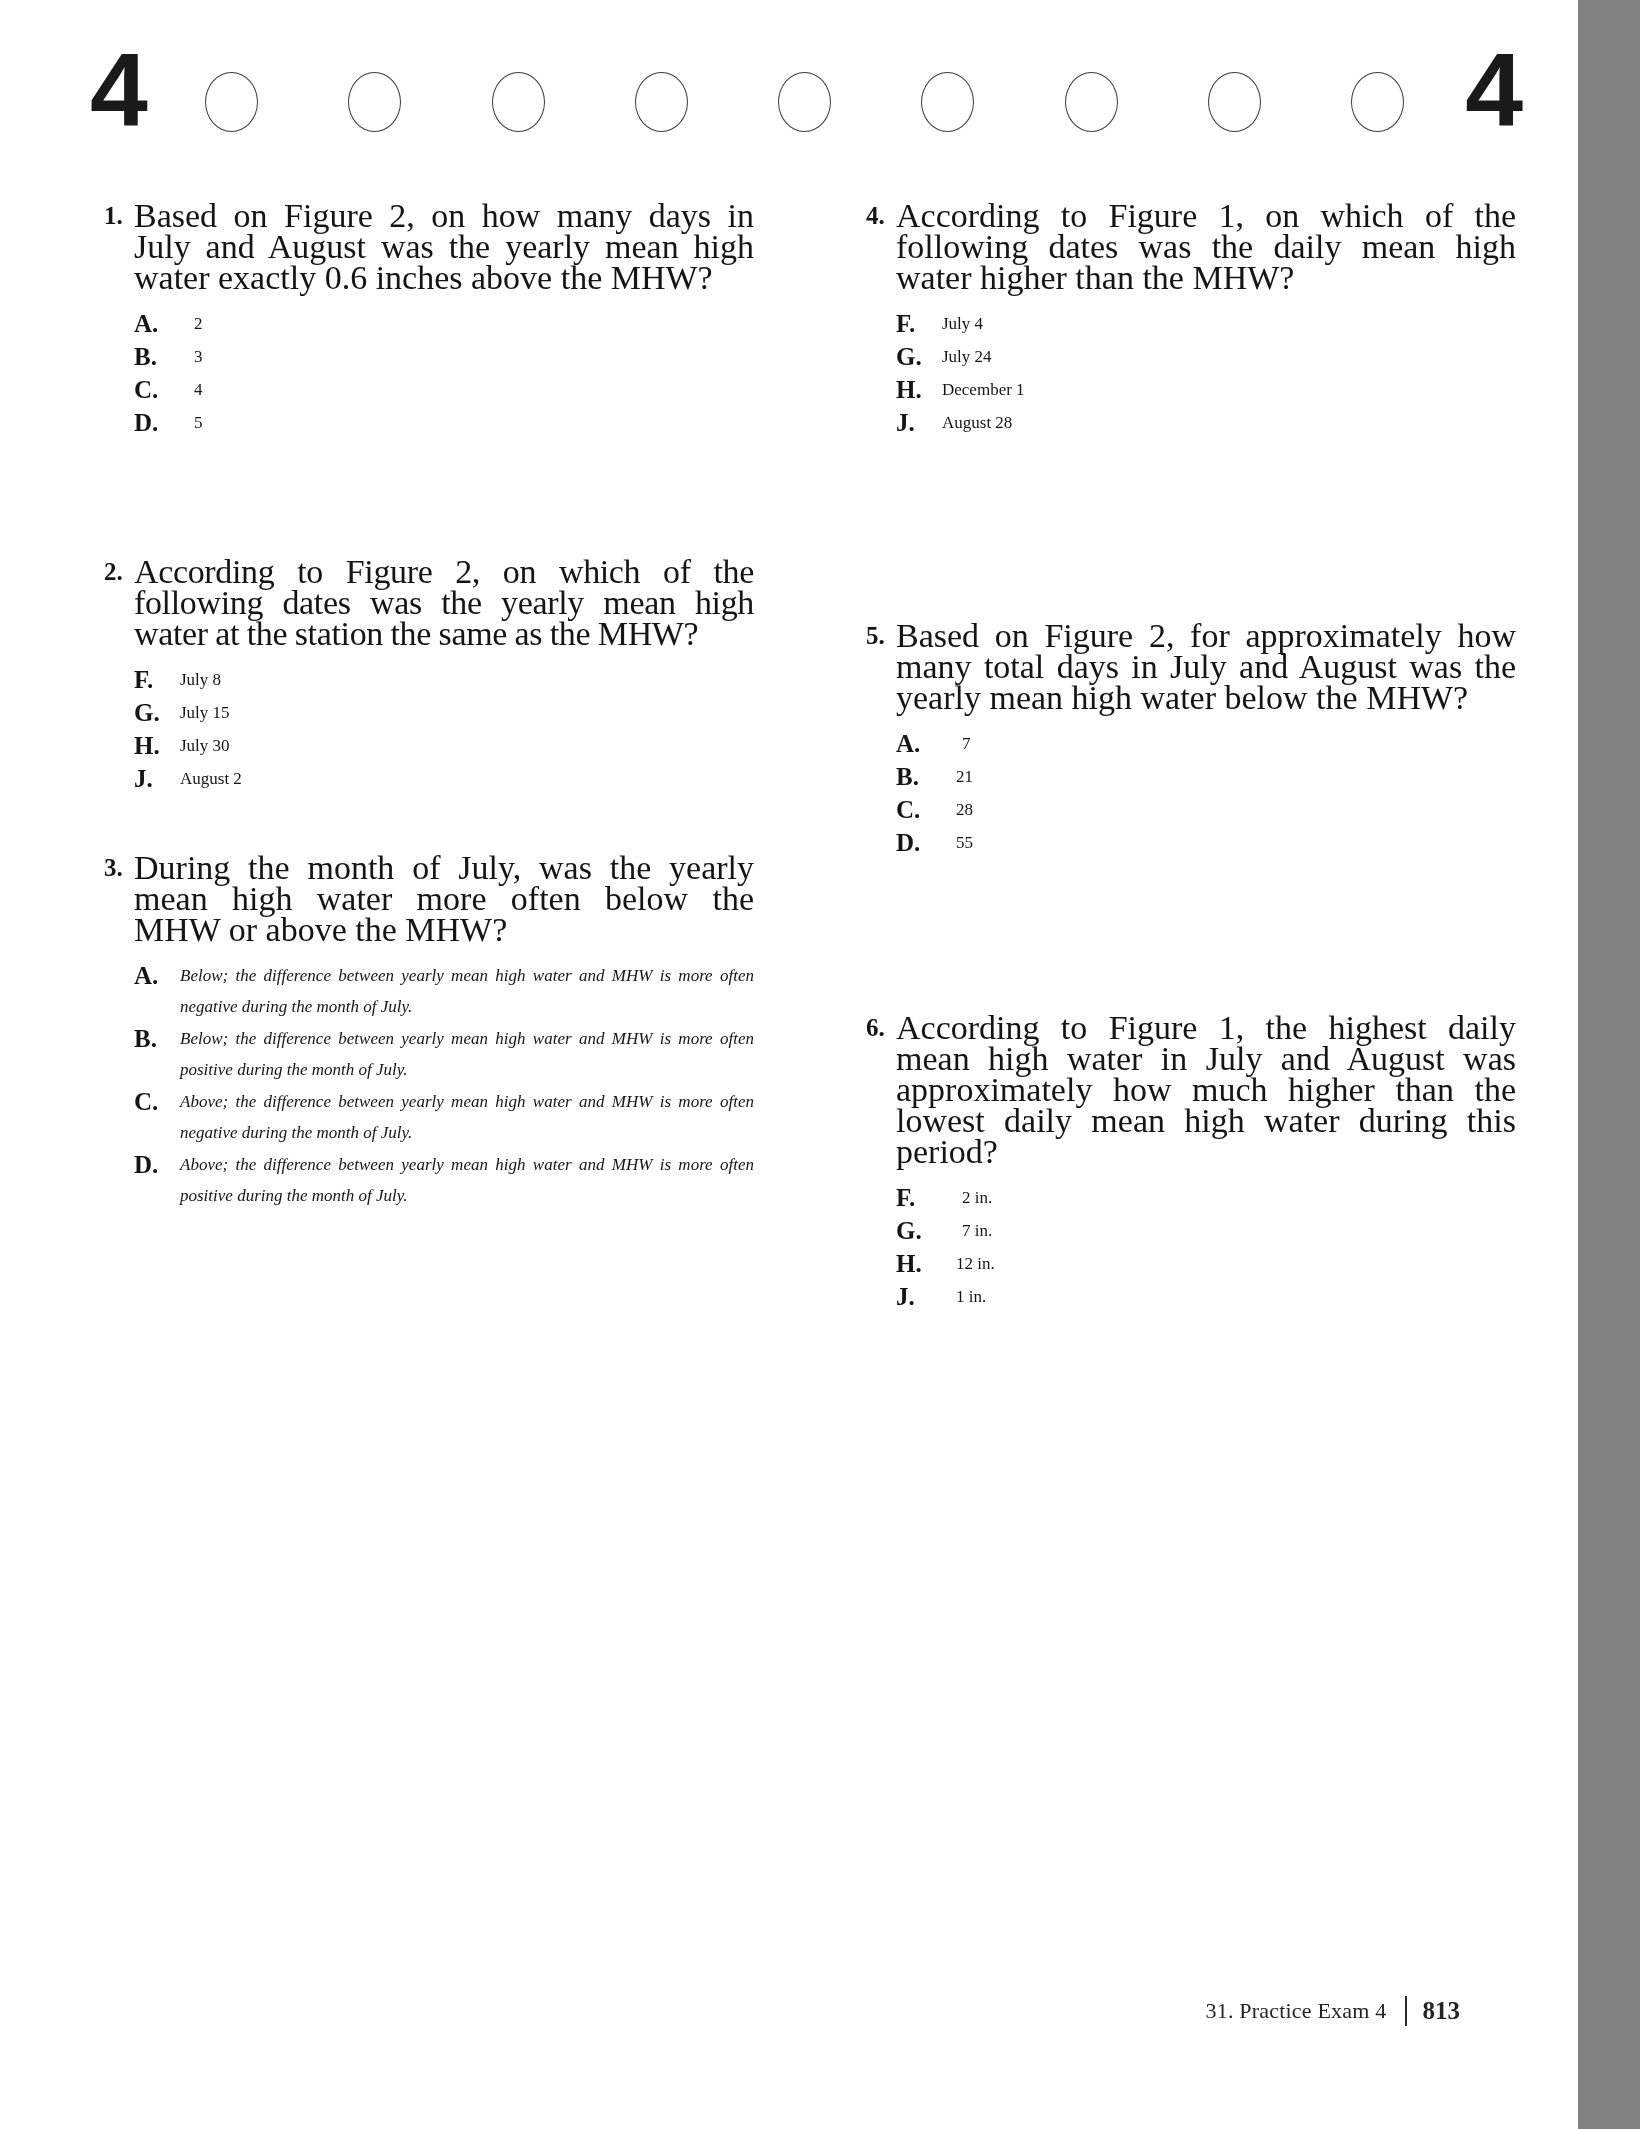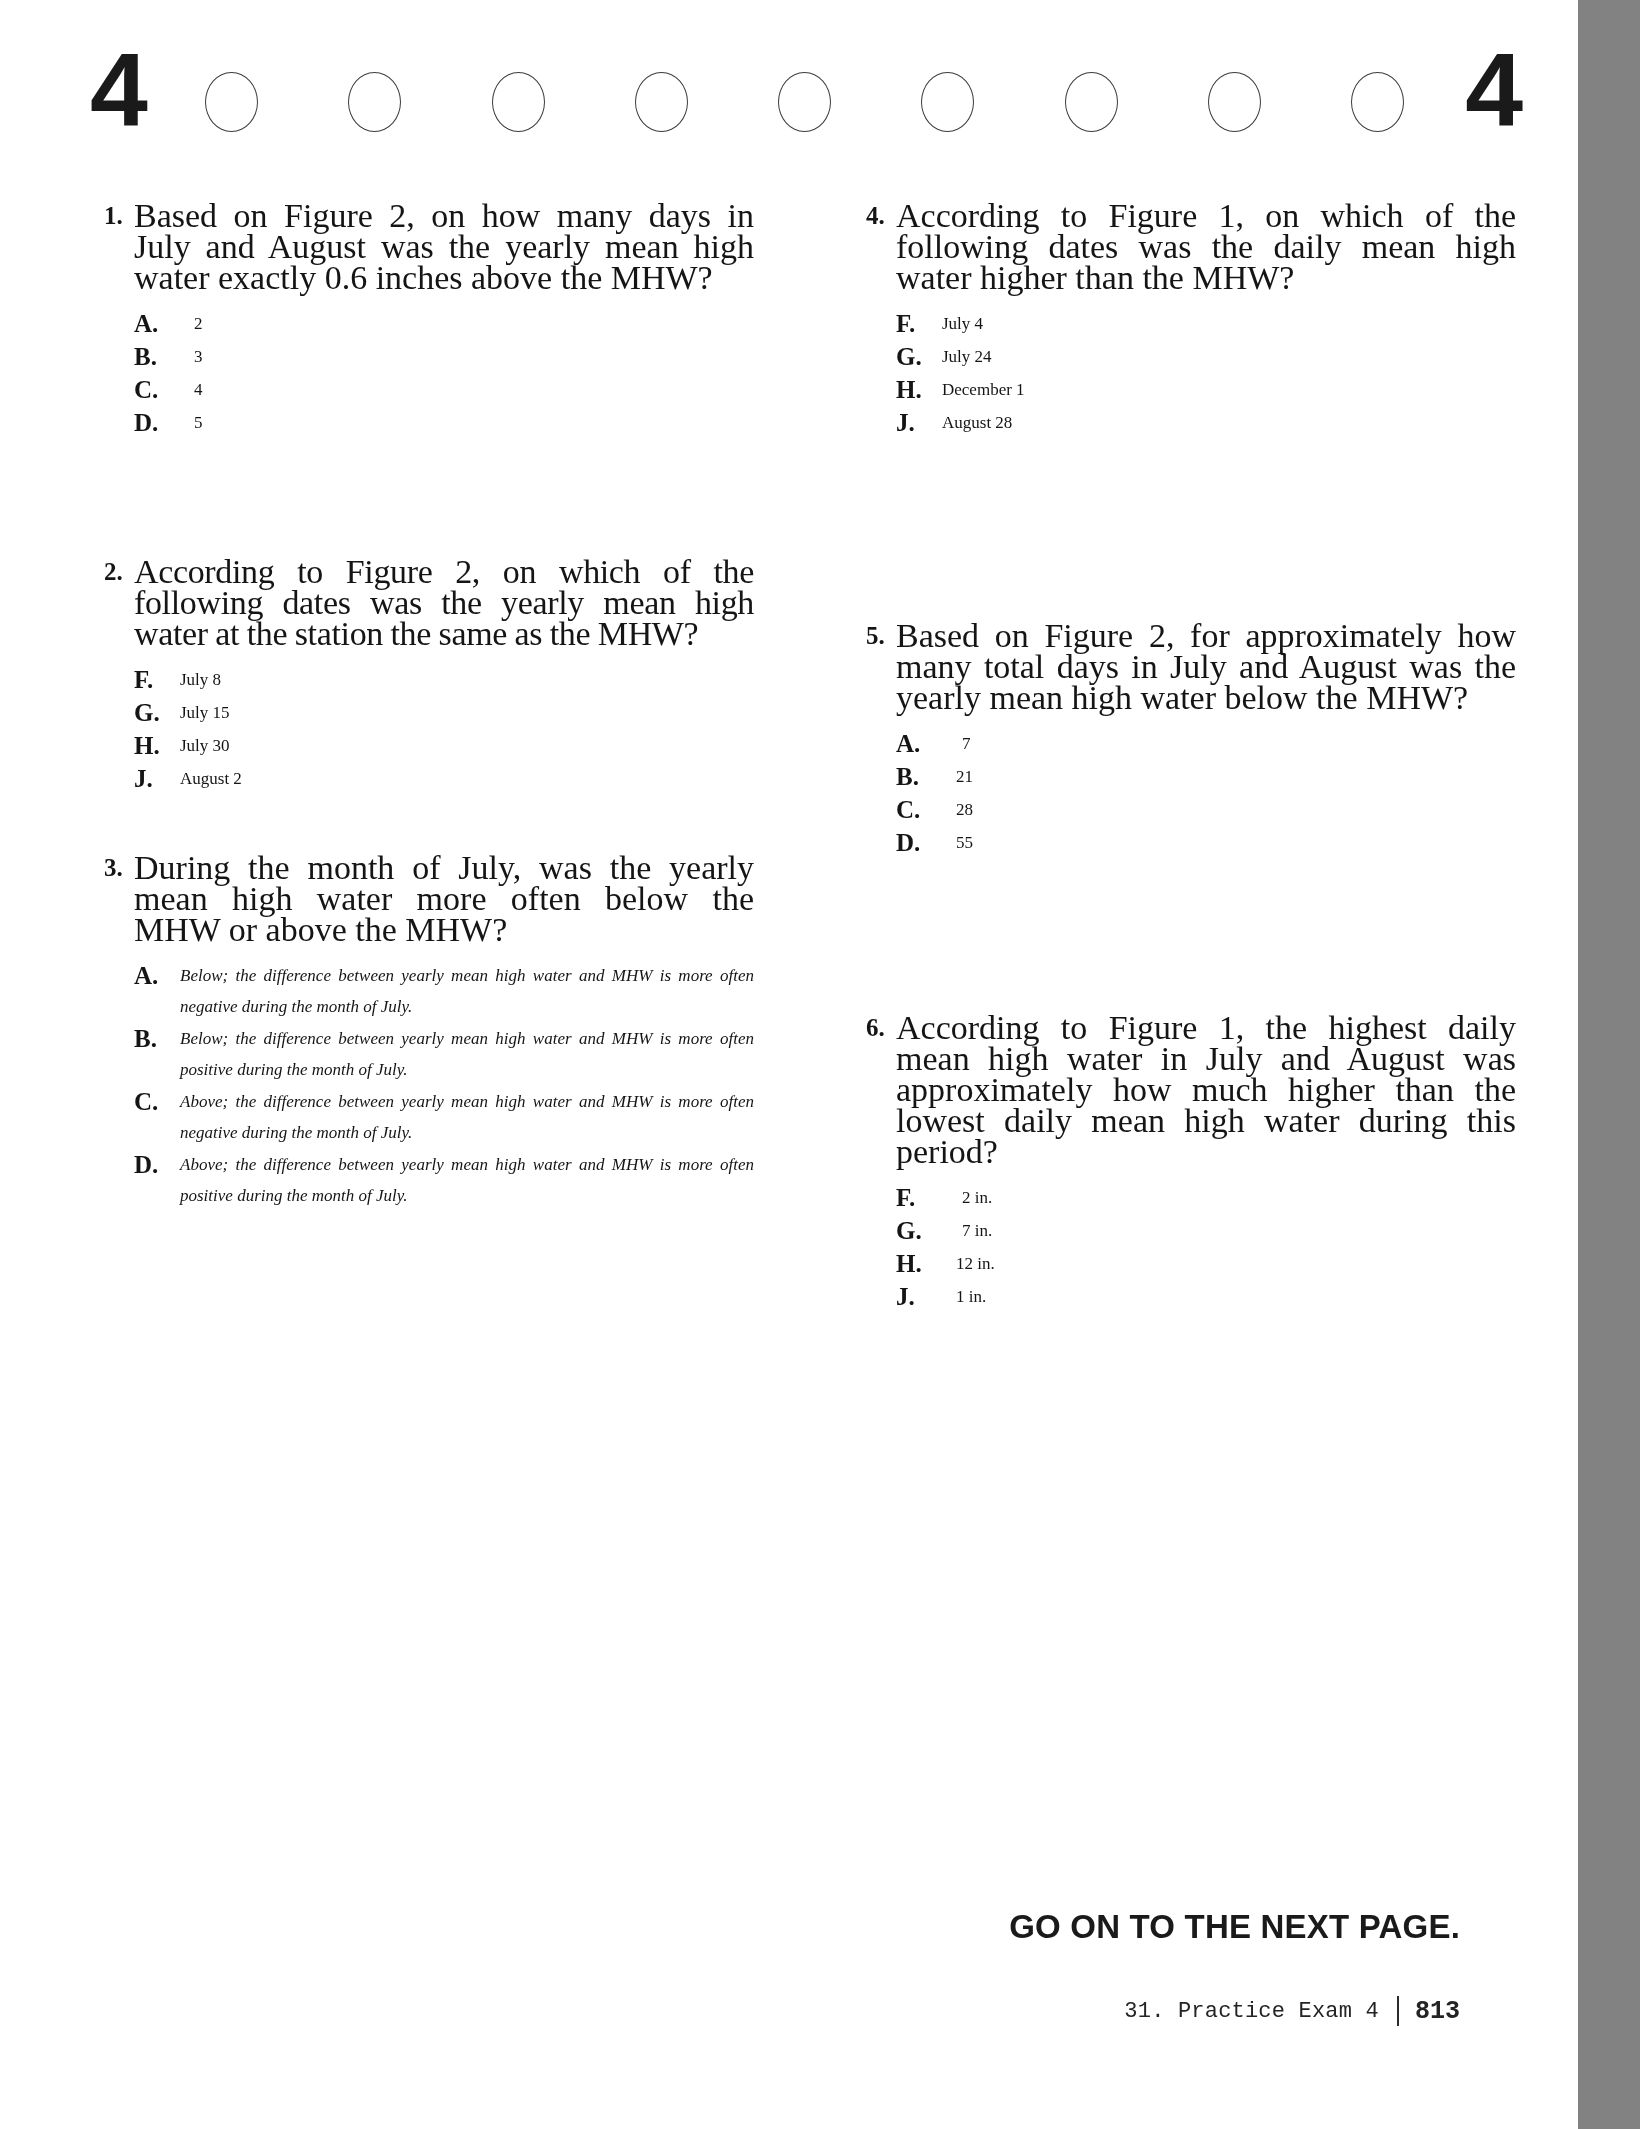--- a/index.html
+++ b/index.html
@@ -170,21 +170,21 @@
     letter-spacing: 0.2px;
     color: #1a1a1a;
     white-space: nowrap;
   }
   .page-foot {
     position: absolute;
     right: 118px;
     top: 1996px;
     display: flex;
     align-items: center;
-    font-family: Liberation Mono, monospace;
+    font-family: Liberation Serif, serif;
     color: #242424;
     white-space: nowrap;
   }
   .foot-label {
     font-size: 22px;
     letter-spacing: 0.2px;
   }
   .foot-rule {
     display: inline-block;
     width: 2px;
@@ -380,21 +380,20 @@
           <div class="choice">
             <span class="ch-letter">J.</span>
             <span class="ch-text numeric">1 in.</span>
           </div>
         </div>
       </div>
 
     </div>
   </div>
 
-  <div class="goon">GO ON TO THE NEXT PAGE.</div>
 
   <div class="page-foot">
     <span class="foot-label">31.  Practice Exam 4</span>
     <span class="foot-rule"></span>
     <span class="foot-page">813</span>
   </div>
 
 </div>
 
 <div class="edge-bar"></div>

